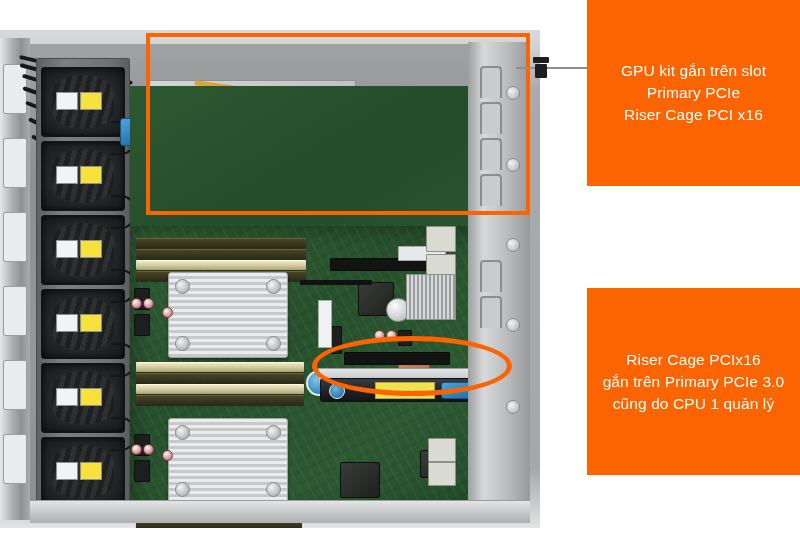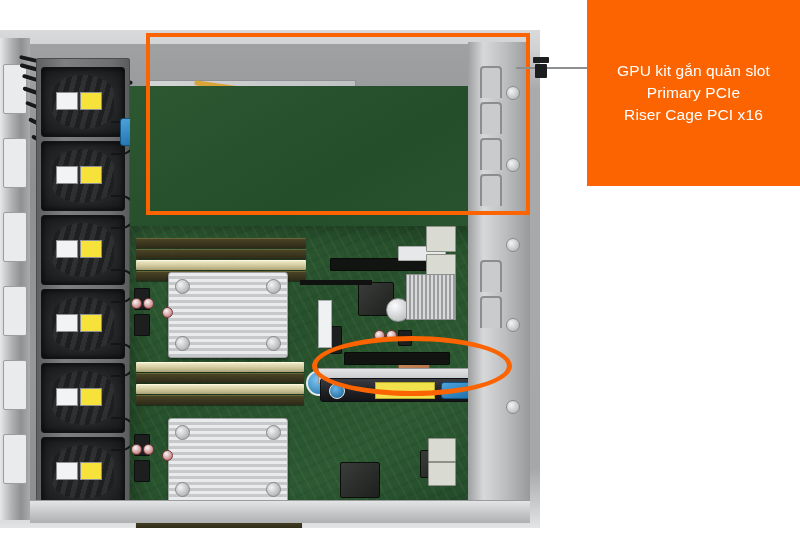--- a/index.html
+++ b/index.html
@@ -350,19 +350,24 @@
 
   <div class="ann-ellipse" style="left:312px;top:336px;width:200px;height:60px;"></div>
 
   <div class="leader-line" style="left:516px;top:67px;width:75px;"></div>
   <div class="leader-clip" style="left:533px;top:57px;">
     <i style="top:0;width:16px;height:6px;border-radius:1px;"></i>
     <i style="top:7px;left:2px;width:12px;height:14px;border-radius:1px;"></i>
   </div>
 
   <div class="panel" style="left:587px;top:0;width:213px;height:186px;">
-    <p>GPU kit gắn quản slot
+    <p>GPU kit gắn trên slot
 Primary PCIe
 Riser Cage PCI x16</p>
   </div>
 
+  <div class="panel" style="left:587px;top:288px;width:213px;height:187px;">
+    <p>Riser Cage PCIx16
+gắn trên Primary PCIe 3.0
+cũng do CPU 1 quản lý</p>
+  </div>
 
 </div>
 
 </body></html>

